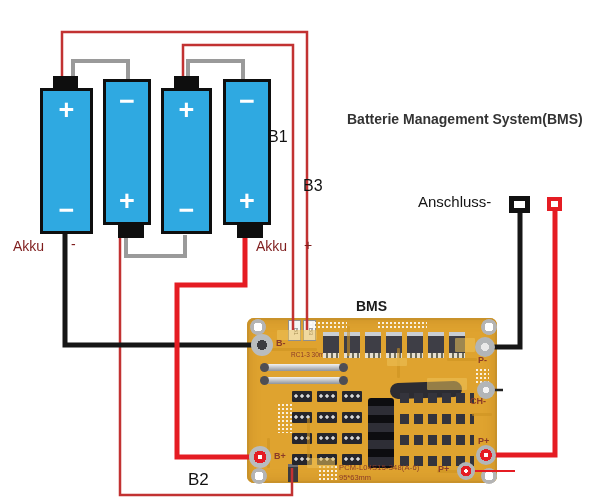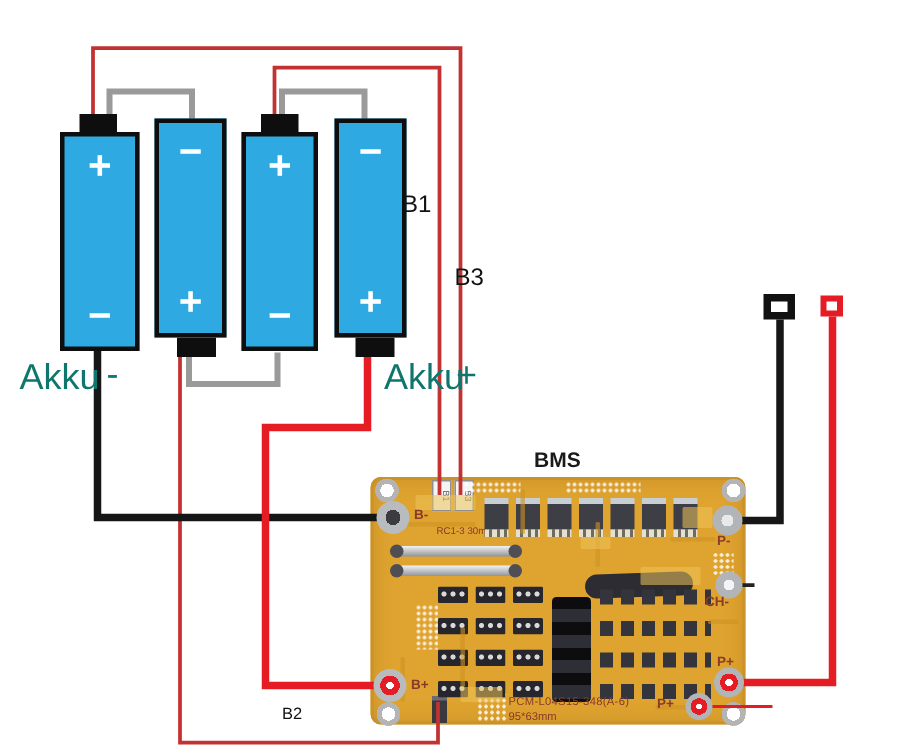--- a/index.html
+++ b/index.html
@@ -9,23 +9,23 @@
 
   
   .title{left:104px;top:4px;font-size:15px;color:#1c1c1c;letter-spacing:.2px;}
   .heading{left:344px;top:79px;font-size:21px;color:#333;}
   .subheading{left:347px;top:111px;font-size:14px;font-weight:600;color:#333;}
   .anschluss{left:418px;top:191px;font-size:15px;line-height:22px;color:#141414;}
   .anschluss span{display:block;}
   .wire-label{font-size:16px;color:#111;}
   .lbl-b1{left:268px;top:128px;}
   .lbl-b3{left:303px;top:177px;}
-  .lbl-b2{left:188px;top:470px;font-size:11px;}
+  .lbl-b2{left:188px;top:470px;font-size:17px;}
   .lbl-bms{left:356px;top:298px;font-size:14px;font-weight:700;}
-  .akku{font-size:24px;color:#0f766e;text-align:right;}
+  .akku{font-size:14px;color:#7f1d1d;text-align:right;}
 
   
   .battery{position:absolute;background:#2fa9e1;border:3px solid #0e0e0e;box-sizing:border-box;z-index:3;}
   .battery .sign{position:absolute;left:0;right:0;text-align:center;color:#fff;
                  font-weight:700;font-size:27px;line-height:1;}
   .sign.s-top{top:6px;}
   .sign.s-bottom{bottom:7px;}
   .cap{position:absolute;background:#0e0e0e;z-index:3;}
 
   
@@ -242,21 +242,23 @@
     <span class="sign s-bottom">−</span>
   </div>
   <div class="battery" style="left:223px;top:79px;width:48px;height:146px;">
     <span class="sign s-top">−</span>
     <span class="sign s-bottom">+</span>
   </div>
 
   <div class="jack jack-black"></div>
   <div class="jack jack-red"></div>
 
+  <div class="abs subheading" style="z-index:4;">Batterie Management System(BMS)</div>
   <div class="abs anschluss" style="z-index:4;">
+    <span>Anschluss-</span>
   </div>
   <div class="abs wire-label lbl-b1" style="z-index:4;">B1</div>
   <div class="abs wire-label lbl-b3" style="z-index:4;">B3</div>
   <div class="abs wire-label lbl-b2" style="z-index:4;">B2</div>
   <div class="abs lbl-bms" style="z-index:4;">BMS</div>
   <div class="abs akku" style="left:13px;top:238px;z-index:4;">Akku</div>
   <div class="abs akku" style="left:71px;top:236px;z-index:4;">-</div>
   <div class="abs akku" style="left:256px;top:238px;z-index:4;">Akku</div>
   <div class="abs akku" style="left:304px;top:237px;z-index:4;">+</div>
 </div>

